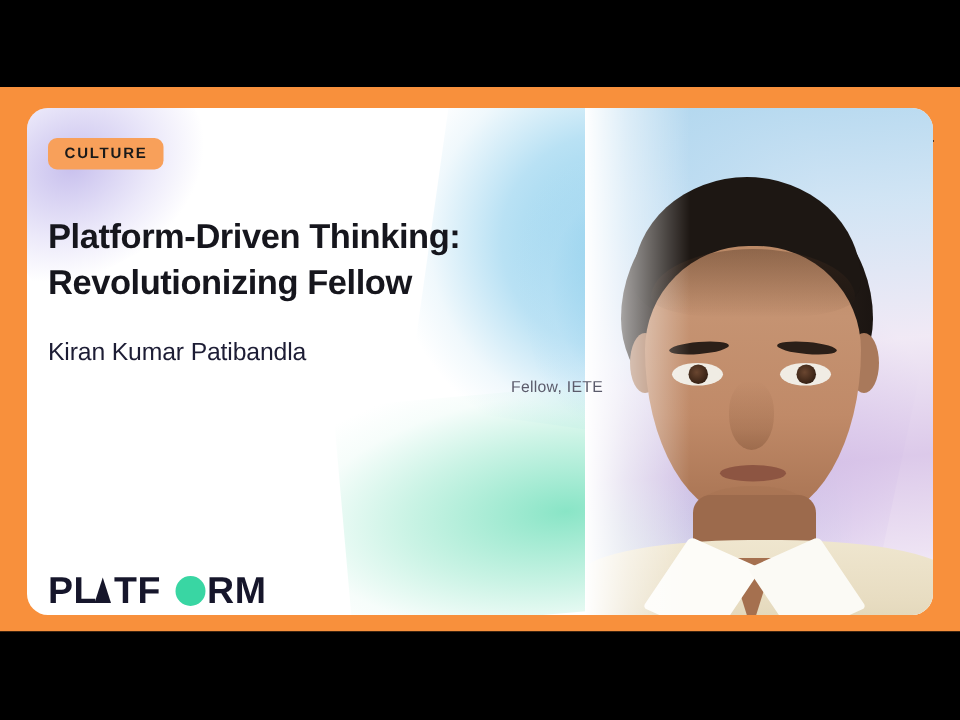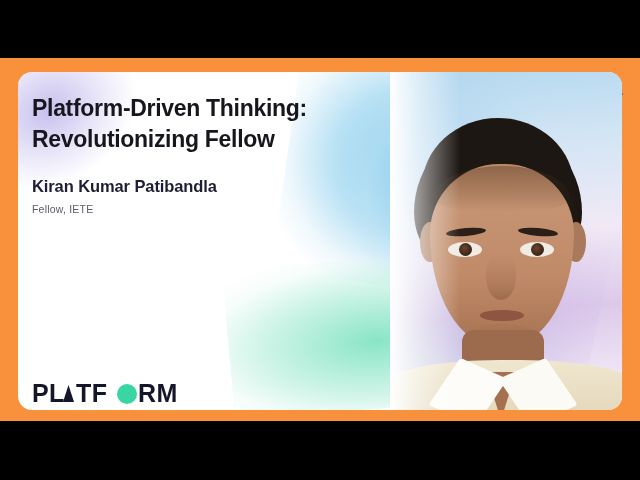--- a/index.html
+++ b/index.html
@@ -270,39 +270,40 @@
     display: inline-block;
     background: #F8A05A;
     color: #1A1A1A;
     font-size: 10px;
     font-weight: bold;
     letter-spacing: 1.2px;
     padding: 5px 11px 5px 11px;
     border-radius: 6px;
   }
   .title {
-    margin-top: 1px;
+    margin-top: 29px;
     font-size: 23px;
     line-height: 1.33;
     font-weight: bold;
     color: #16161d;
     letter-spacing: -0.3px;
   }
   .speaker {
     margin-top: 23px;
     font-size: 16.5px;
-    font-weight: bold;
+    font-weight: normal;
     color: #1d1d35;
     letter-spacing: -0.1px;
   }
   .affiliation {
     margin-top: 7px;
     font-size: 10.5px;
     color: #5b5b6b;
     letter-spacing: 0.2px;
+    text-align: right;
   }
 
   
   .logo {
     position: absolute;
     left: 14px;
     top: 306px;
     width: 182px;
     z-index: 12;
   }
@@ -369,20 +370,21 @@
         <div class="ph-chin"></div>
         <div class="ph-neck"></div>
         <div class="ph-shirt"></div>
         <div class="ph-collar-gap"></div>
         <div class="ph-collar-l"></div>
         <div class="ph-collar-r"></div>
         <div class="photo-fade-left"></div>
       </div>
 
       <div class="content">
+        <div class="badge">CULTURE</div>
 
         <div class="title">
           <div>Platform-Driven Thinking:</div>
           <div>Revolutionizing Fellow</div>
         </div>
 
         <div class="speaker">Kiran Kumar Patibandla</div>
         <div class="affiliation">Fellow, IETE</div>
       </div>
 

